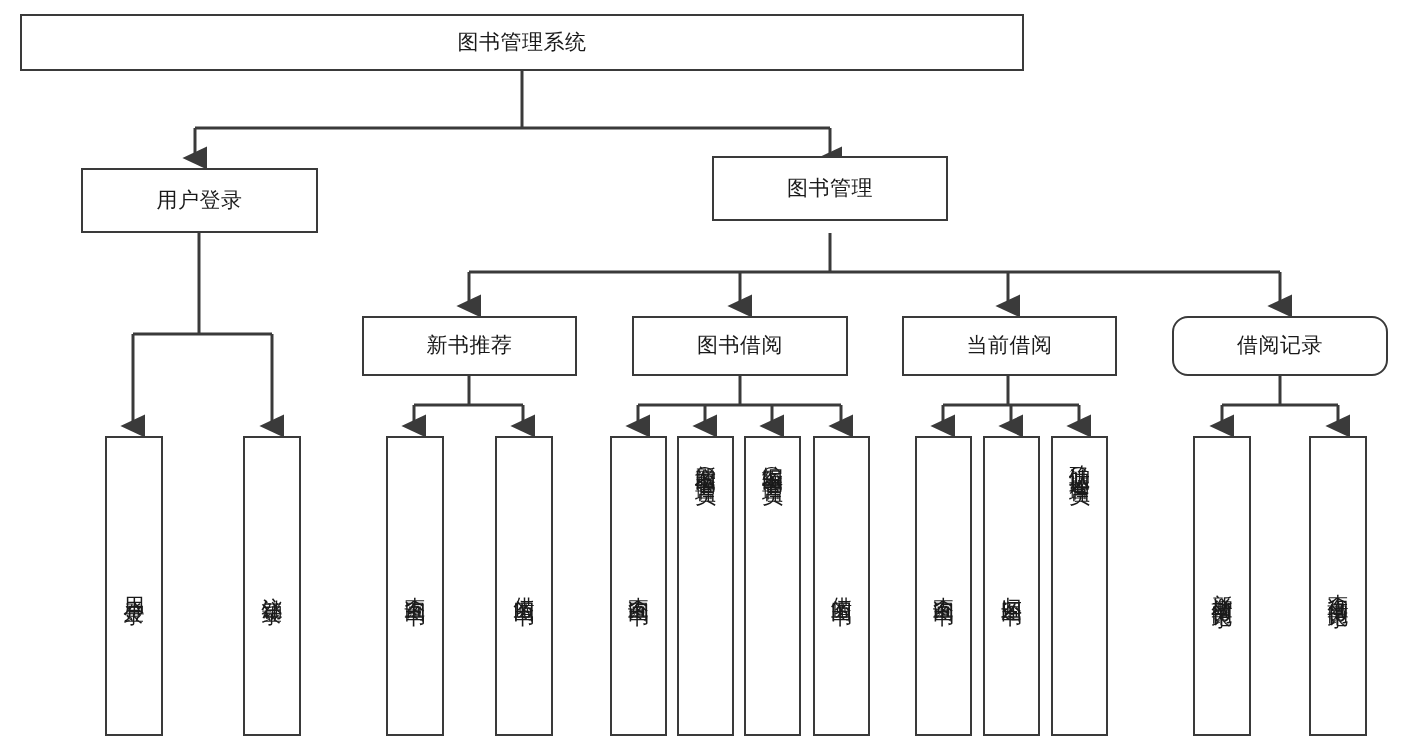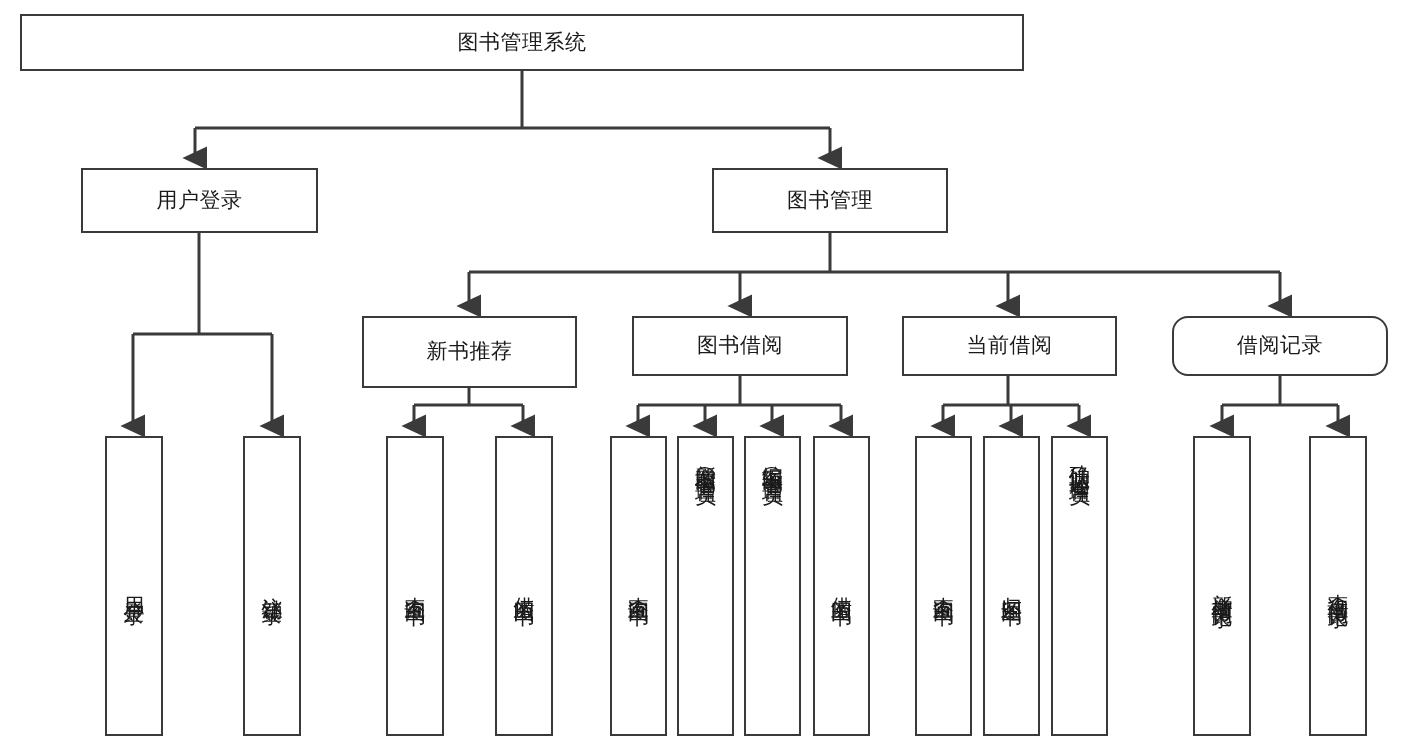--- a/index.html
+++ b/index.html
@@ -132,25 +132,25 @@
   </svg>
 
   <div class="node-box" style="left:20px; top:14px; width:1004px; height:57px;">
     <span class="node-label-h">图书管理系统</span>
   </div>
 
   <div class="node-box" style="left:81px; top:168px; width:237px; height:65px;">
     <span class="node-label-h">用户登录</span>
   </div>
 
-  <div class="node-box" style="left:712px; top:168px; width:236px; height:65px;">
+  <div class="node-box" style="left:712px; top:156px; width:236px; height:65px;">
     <span class="node-label-h">图书管理</span>
   </div>
 
-  <div class="node-box" style="left:362px; top:316px; width:215px; height:72px;font-family:Liberation Serif, serif;">
+  <div class="node-box" style="left:362px; top:316px; width:215px; height:60px;font-family:Liberation Serif, serif;">
     <span class="node-label-h">新书推荐</span>
   </div>
 
   <div class="node-box" style="left:902px; top:316px; width:215px; height:60px;">
     <span class="node-label-h">当前借阅</span>
   </div>
 
   <div class="node-box" style="left:632px; top:316px; width:216px; height:60px;">
     <span class="node-label-h">图书借阅</span>
   </div>

